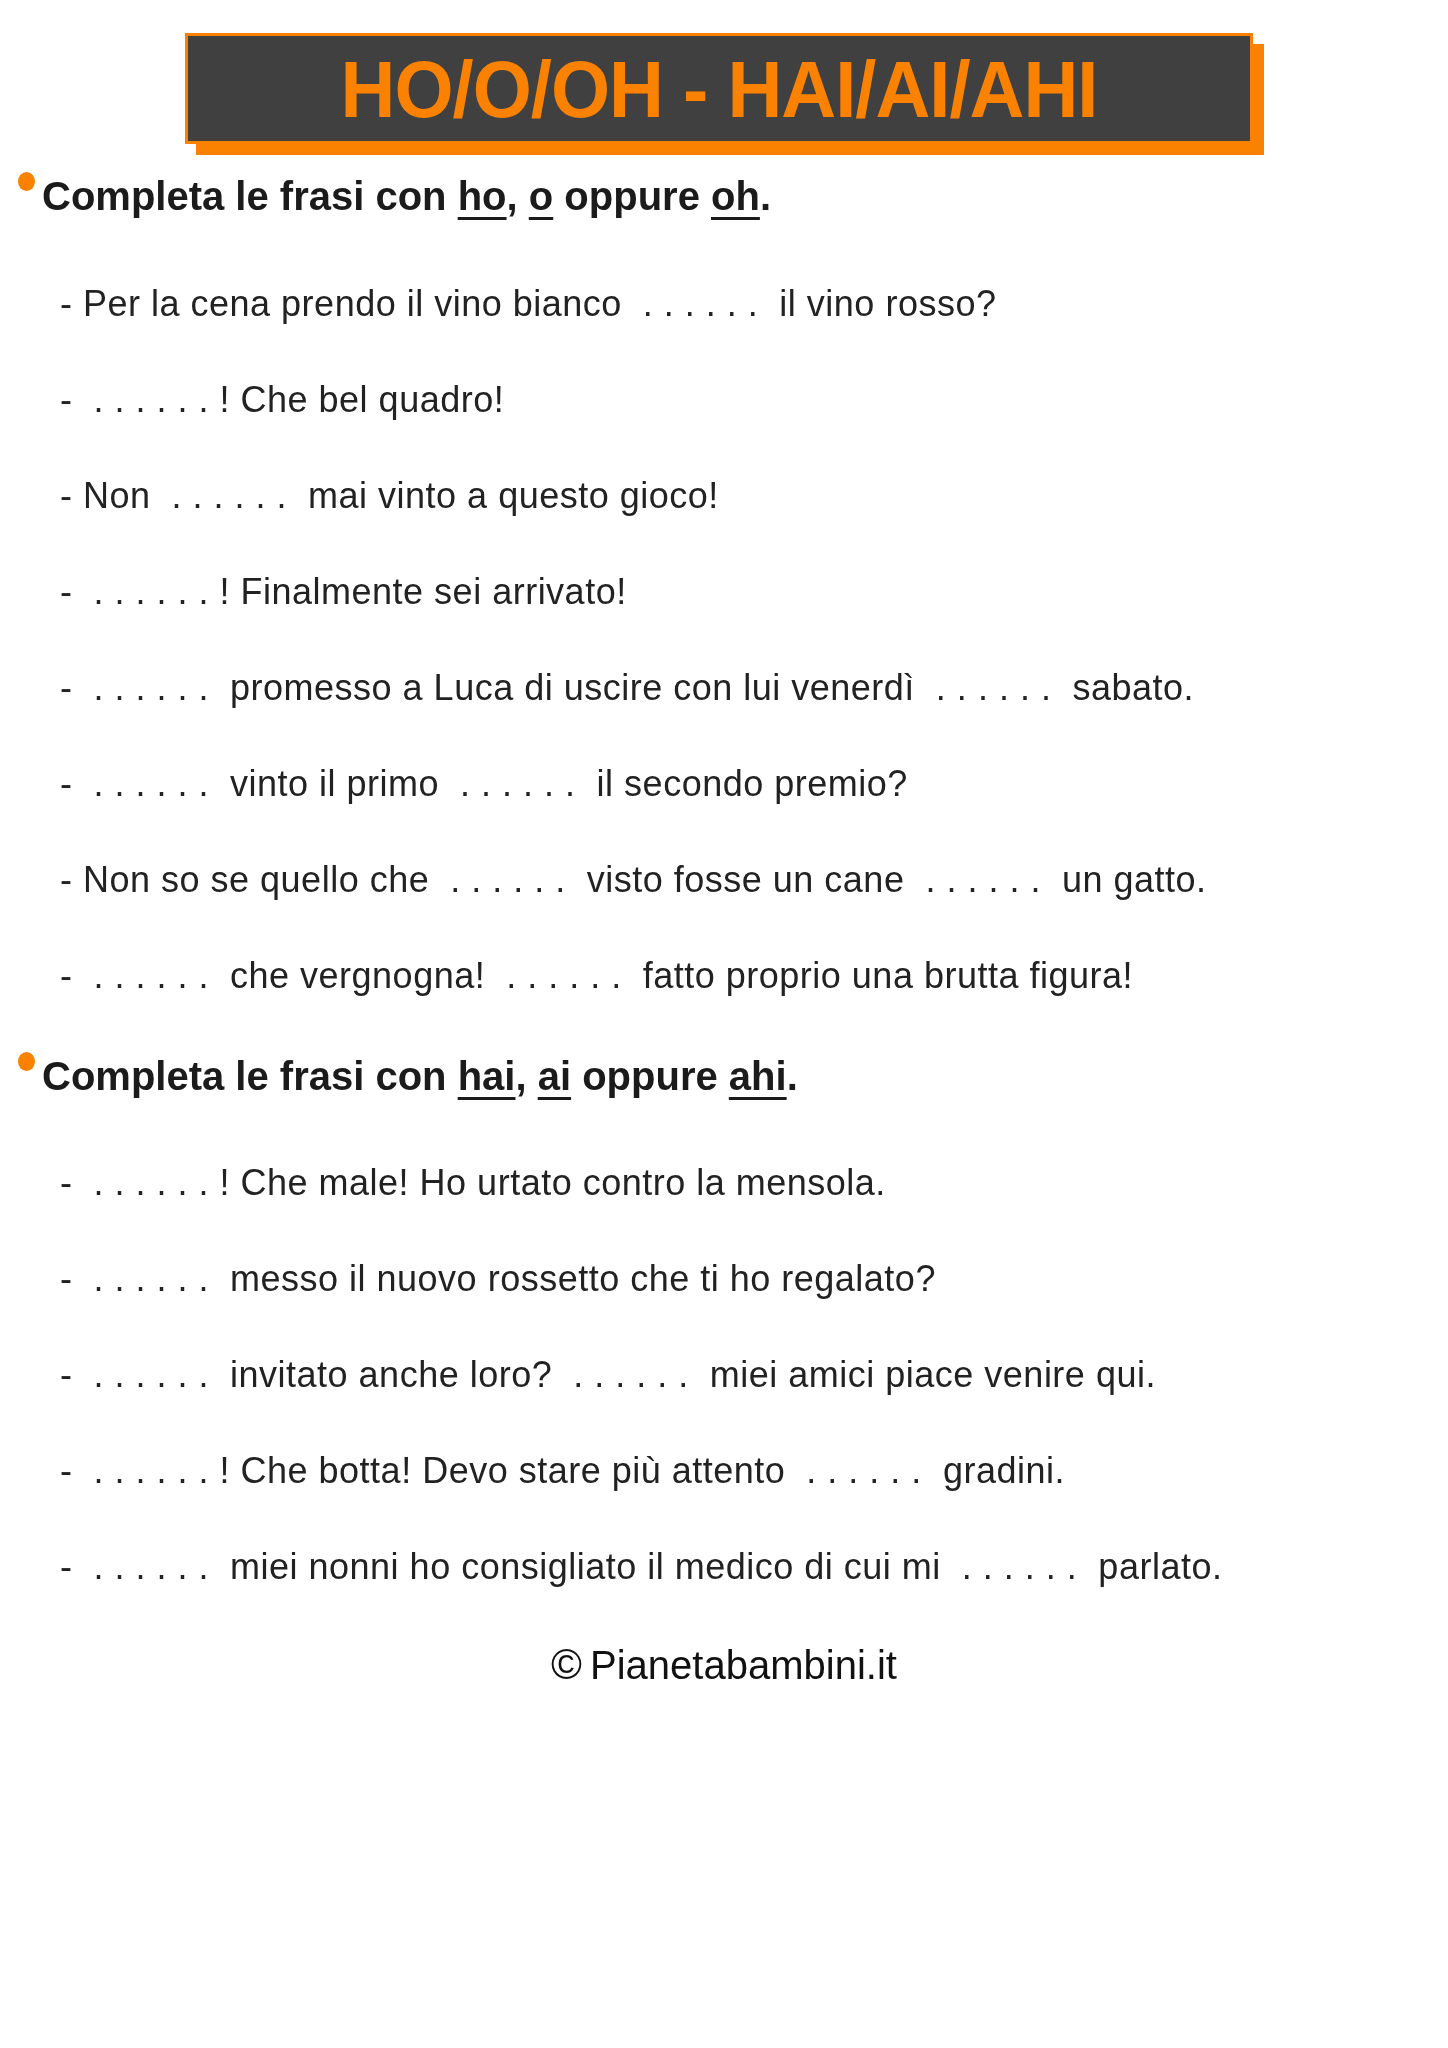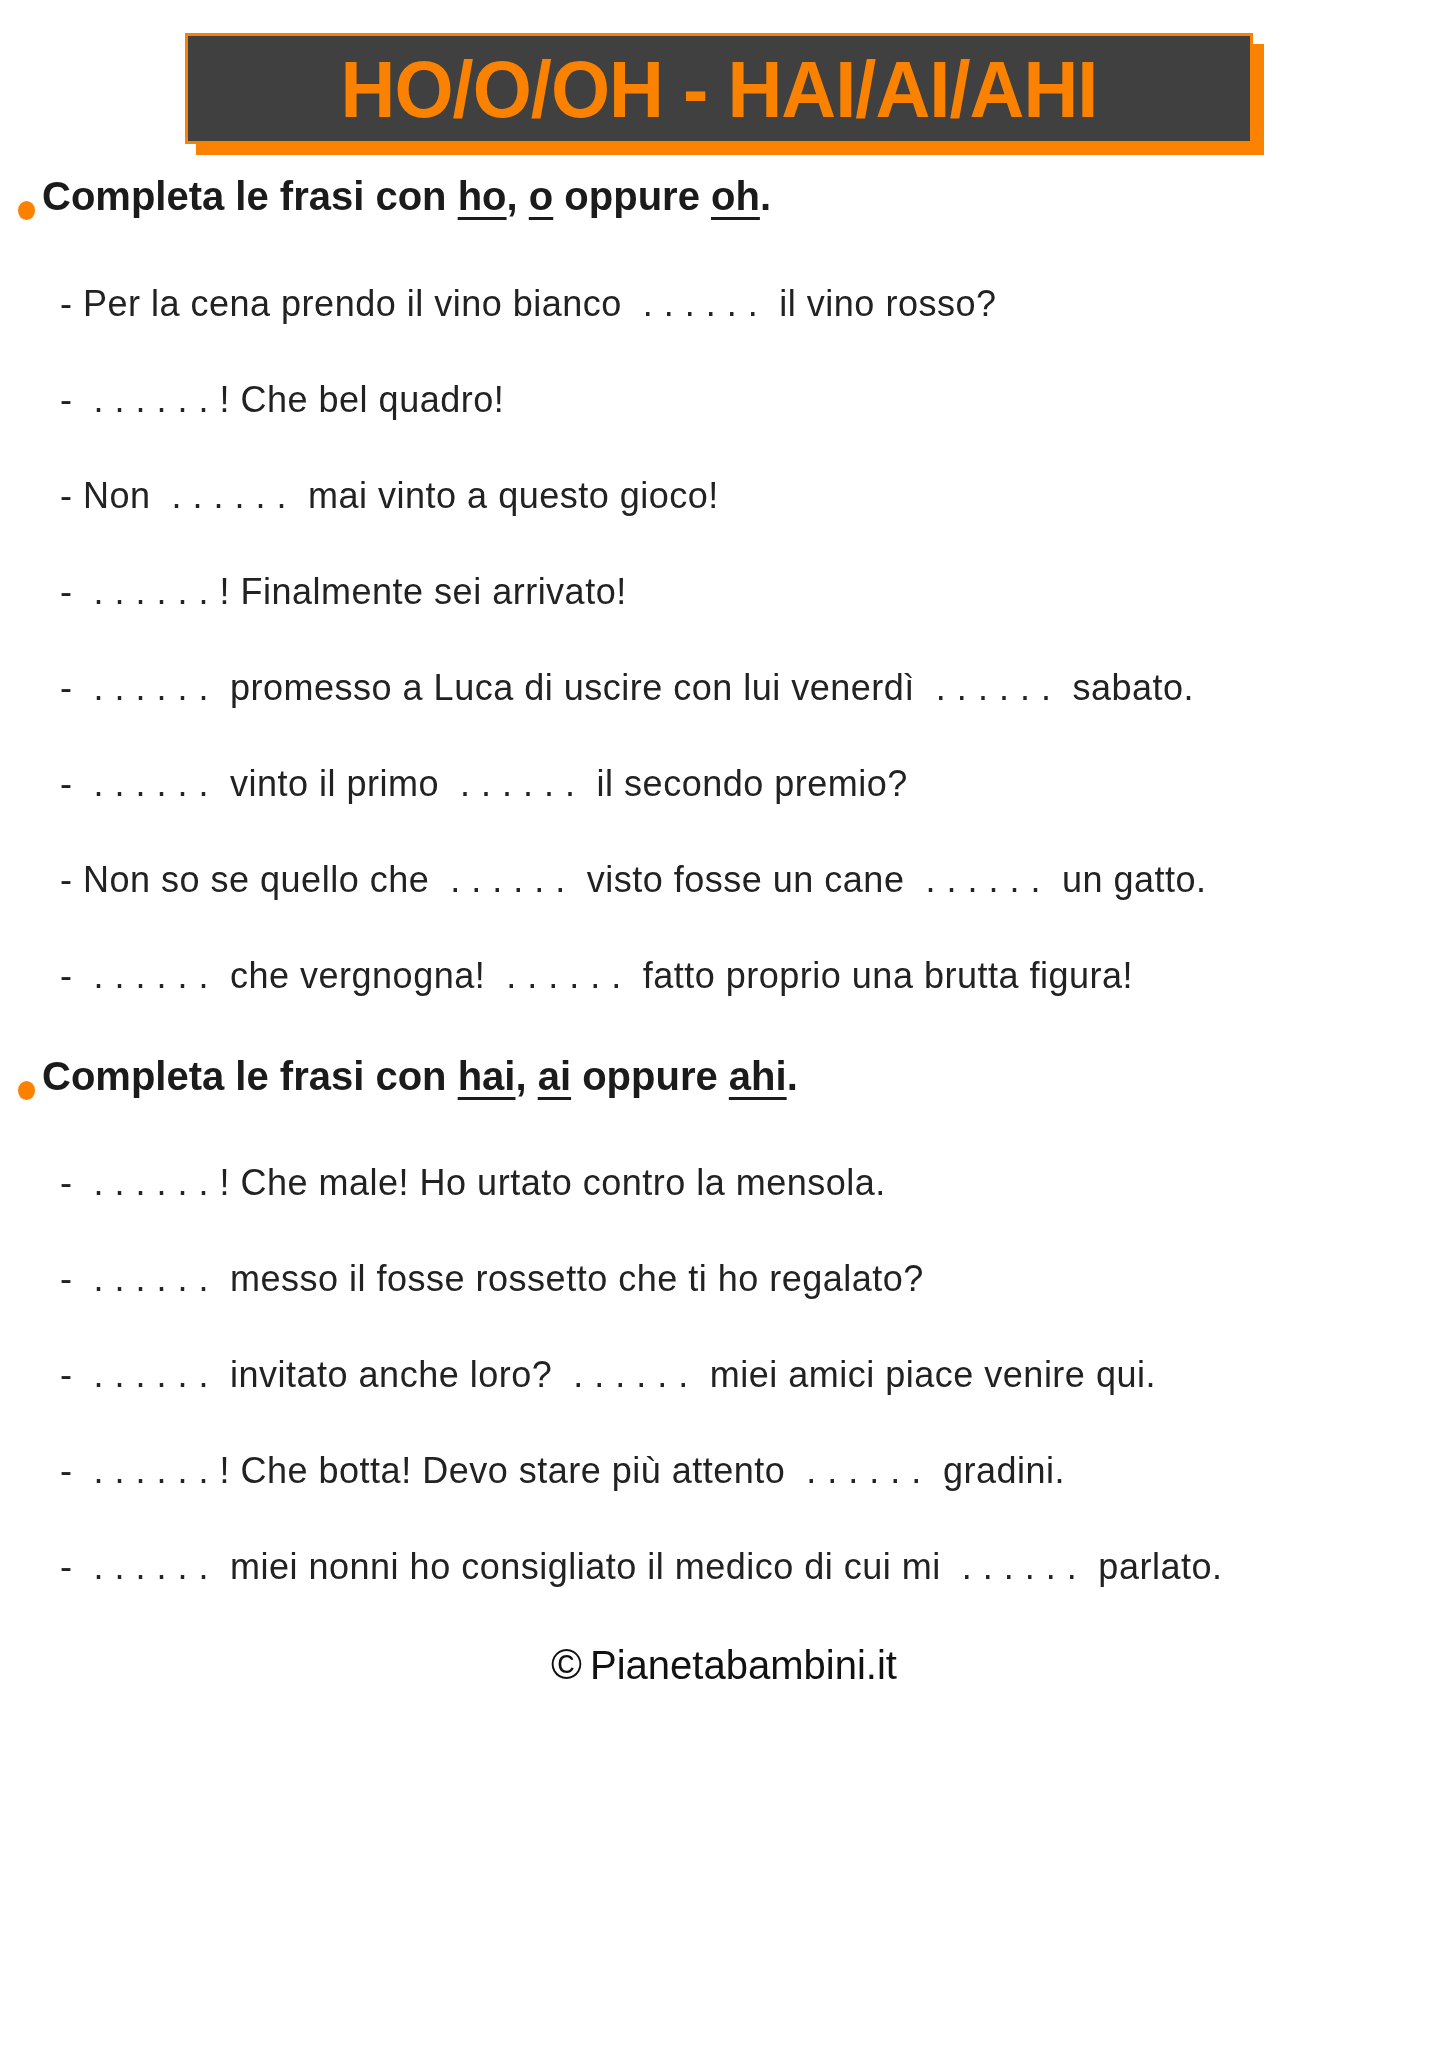--- a/index.html
+++ b/index.html
@@ -28,21 +28,21 @@
   .title-text {
     color: #fb8200;
     font-size: 76px;
     font-weight: 700;
     letter-spacing: -1px;
     white-space: nowrap;
     transform: scaleY(1.06);
   }
   .heading-row {
     display: flex;
-    align-items: flex-end;
+    align-items: flex-start;
     margin-left: 18px;
     font-size: 40px;
     font-weight: 700;
     line-height: 48px;
     color: #1b1b1b;
   }
   .heading-row.first { margin-top: 28px; }
   .heading-row.second { margin-top: 39px; }
   .bullet {
     width: 17px;
@@ -104,21 +104,21 @@
   <div class="line">-  . . . . . .  che vergnogna!  . . . . . .  fatto proprio una brutta figura!</div>
 </div>
 
 <div class="heading-row second">
   <span class="bullet"></span>
   <span class="heading-text"><span>Completa le frasi con </span><span class="u">hai</span><span>, </span><span class="u">ai</span><span> oppure </span><span class="u">ahi</span><span>.</span></span>
 </div>
 
 <div class="lines s2">
   <div class="line">-  . . . . . . ! Che male! Ho urtato contro la mensola.</div>
-  <div class="line">-  . . . . . .  messo il fosse rossetto che ti ho regalato?</div>
+  <div class="line">-  . . . . . .  messo il nuovo rossetto che ti ho regalato?</div>
   <div class="line">-  . . . . . .  invitato anche loro?  . . . . . .  miei amici piace venire qui.</div>
   <div class="line">-  . . . . . . ! Che botta! Devo stare più attento  . . . . . .  gradini.</div>
   <div class="line">-  . . . . . .  miei nonni ho consigliato il medico di cui mi  . . . . . .  parlato.</div>
 </div>
 
 <div class="footer">
   <span class="copyright-symbol">©</span>
   <span>Pianetabambini.it</span>
 </div>
 

